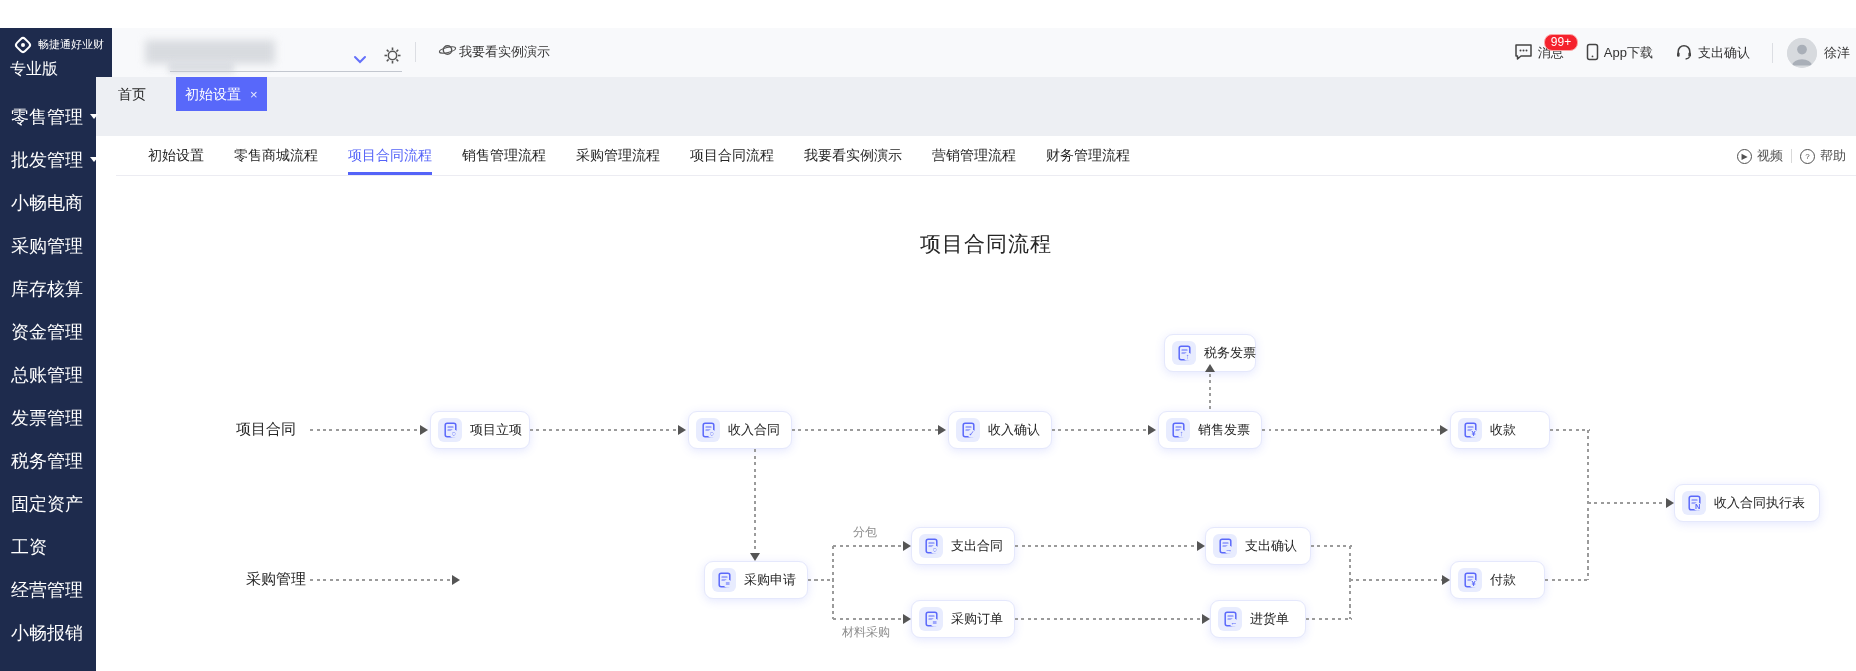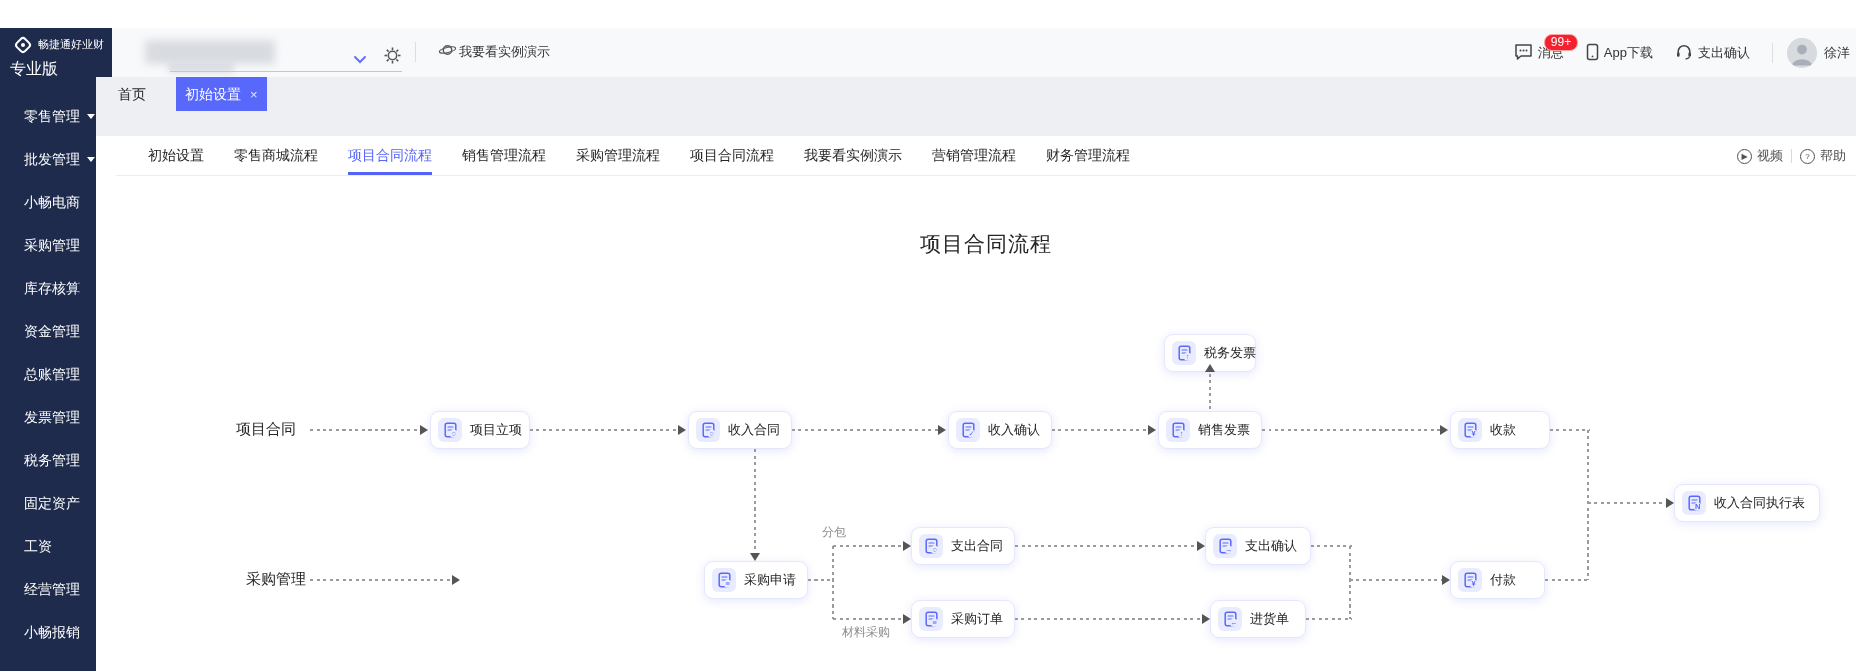--- a/index.html
+++ b/index.html
@@ -8,21 +8,21 @@
     font-family:"Liberation Sans","DejaVu Sans",sans-serif;}
   .abs{position:absolute;}
   
   .logo-block{left:0;top:28px;width:112px;height:49px;background:var(--navy);color:#fff;z-index:5;}
   .logo-mark{position:absolute;left:11px;top:5px;}
   .logo-name{position:absolute;left:38px;top:9px;font-size:11px;color:#fff;white-space:nowrap;}
   .logo-edition{position:absolute;left:10px;top:31px;font-size:16px;color:#fff;}
   
   .sidebar{left:0;top:77px;width:96px;height:594px;background:var(--navy);z-index:4;}
   .side-items{padding-top:18px;}
-  .side-item{height:43px;display:flex;align-items:center;padding-left:24px;color:#fff;font-size:14px;cursor:pointer;white-space:nowrap;}
+  .side-item{height:43px;display:flex;align-items:center;padding-left:11px;color:#fff;font-size:18px;cursor:pointer;white-space:nowrap;}
   .caret{display:inline-block;width:0;height:0;border-left:4.5px solid transparent;border-right:4.5px solid transparent;border-top:5.5px solid #fff;margin-left:7px;}
   
   .topbar{left:112px;top:28px;width:1744px;height:49px;background:#f8f9fb;}
   .blur1{left:33px;top:12px;width:130px;height:24px;background:#d3d6db;filter:blur(4px);opacity:.85;}
   .blur2{left:56px;top:33px;width:66px;height:12px;background:#d9dce1;filter:blur(3px);opacity:.9;}
   .sel-line{left:58px;top:43px;width:232px;height:1px;background:#c3c7cf;}
   .chev{left:241px;top:22px;}
   .gearwrap{left:272px;top:19px;cursor:pointer;}
   .tdiv{top:14px;width:1px;height:20px;background:#dcdee3;}
   .demo{left:326px;top:14px;display:flex;align-items:center;gap:2px;font-size:13px;color:#333;cursor:pointer;}
@@ -227,21 +227,21 @@
     <span class="seg">
       <span class="cicon">?</span>
       <span>帮助</span>
     </span>
   </div>
   <div class="diagram-title">项目合同流程</div>
 
   <div class="flow" id="flow">
     <div class="rowlabel" style="left:120px;top:284px;">项目合同</div>
     <div class="rowlabel" style="left:130px;top:434px;">采购管理</div>
-    <div class="blabel" style="left:706px;top:388px;">分包</div>
+    <div class="blabel" style="left:737px;top:388px;">分包</div>
     <div class="blabel" style="left:726px;top:488px;">材料采购</div>
   <div class="node" style="left: 1048px; top: 198px; width: 92px;">
         <span class="nicon">
           <svg width="15" height="16" viewBox="0 0 15 16">
             <rect x="2.2" y="1.2" width="10.6" height="13.6" rx="2" fill="none" stroke="#5b69fa" stroke-width="1.5"></rect>
             <line x1="5" y1="5" x2="10" y2="5" stroke="#5b69fa" stroke-width="1.2" stroke-linecap="round"></line>
             <line x1="5" y1="8" x2="9" y2="8" stroke="#5b69fa" stroke-width="1.2" stroke-linecap="round"></line>
             <circle cx="10.7" cy="11.7" r="4" fill="#e8ecfe"></circle>
             <text x="10.7" y="14.4" font-size="7.5" font-weight="bold" fill="#5b69fa" text-anchor="middle">↑</text>
           </svg>

